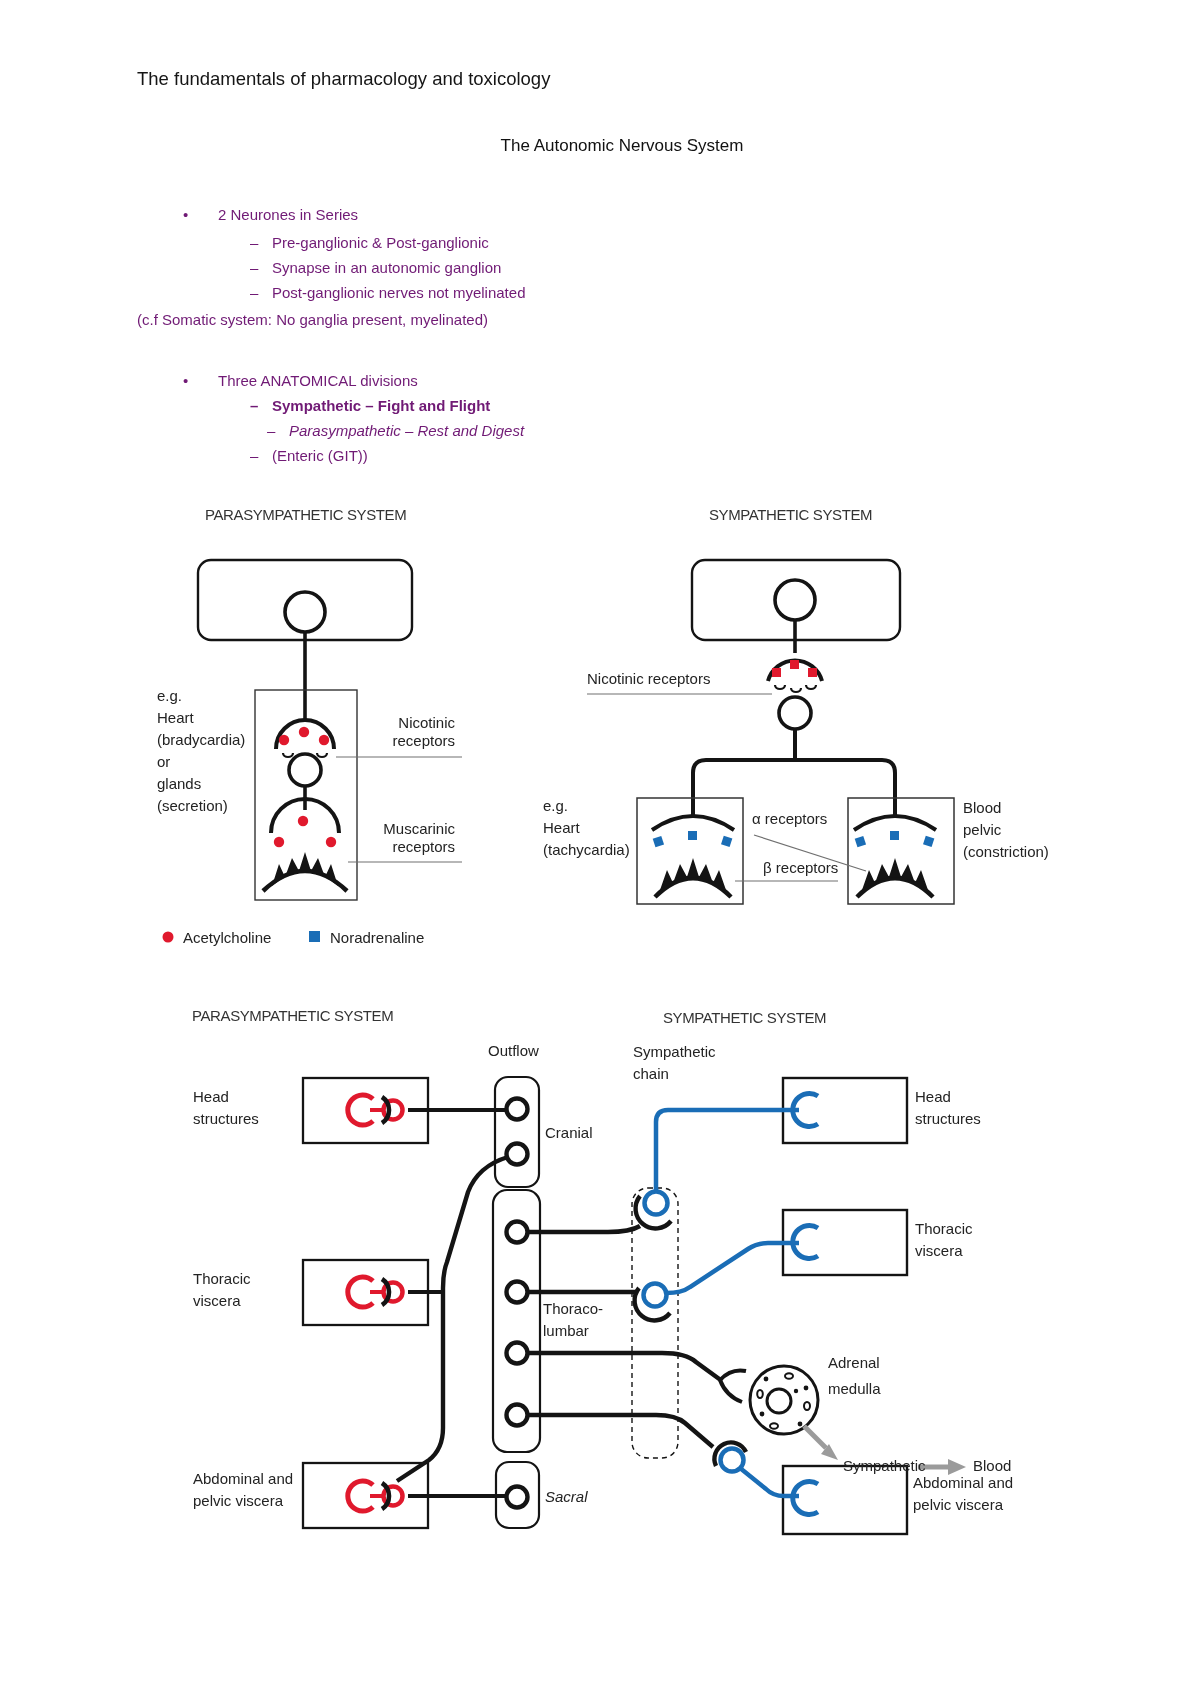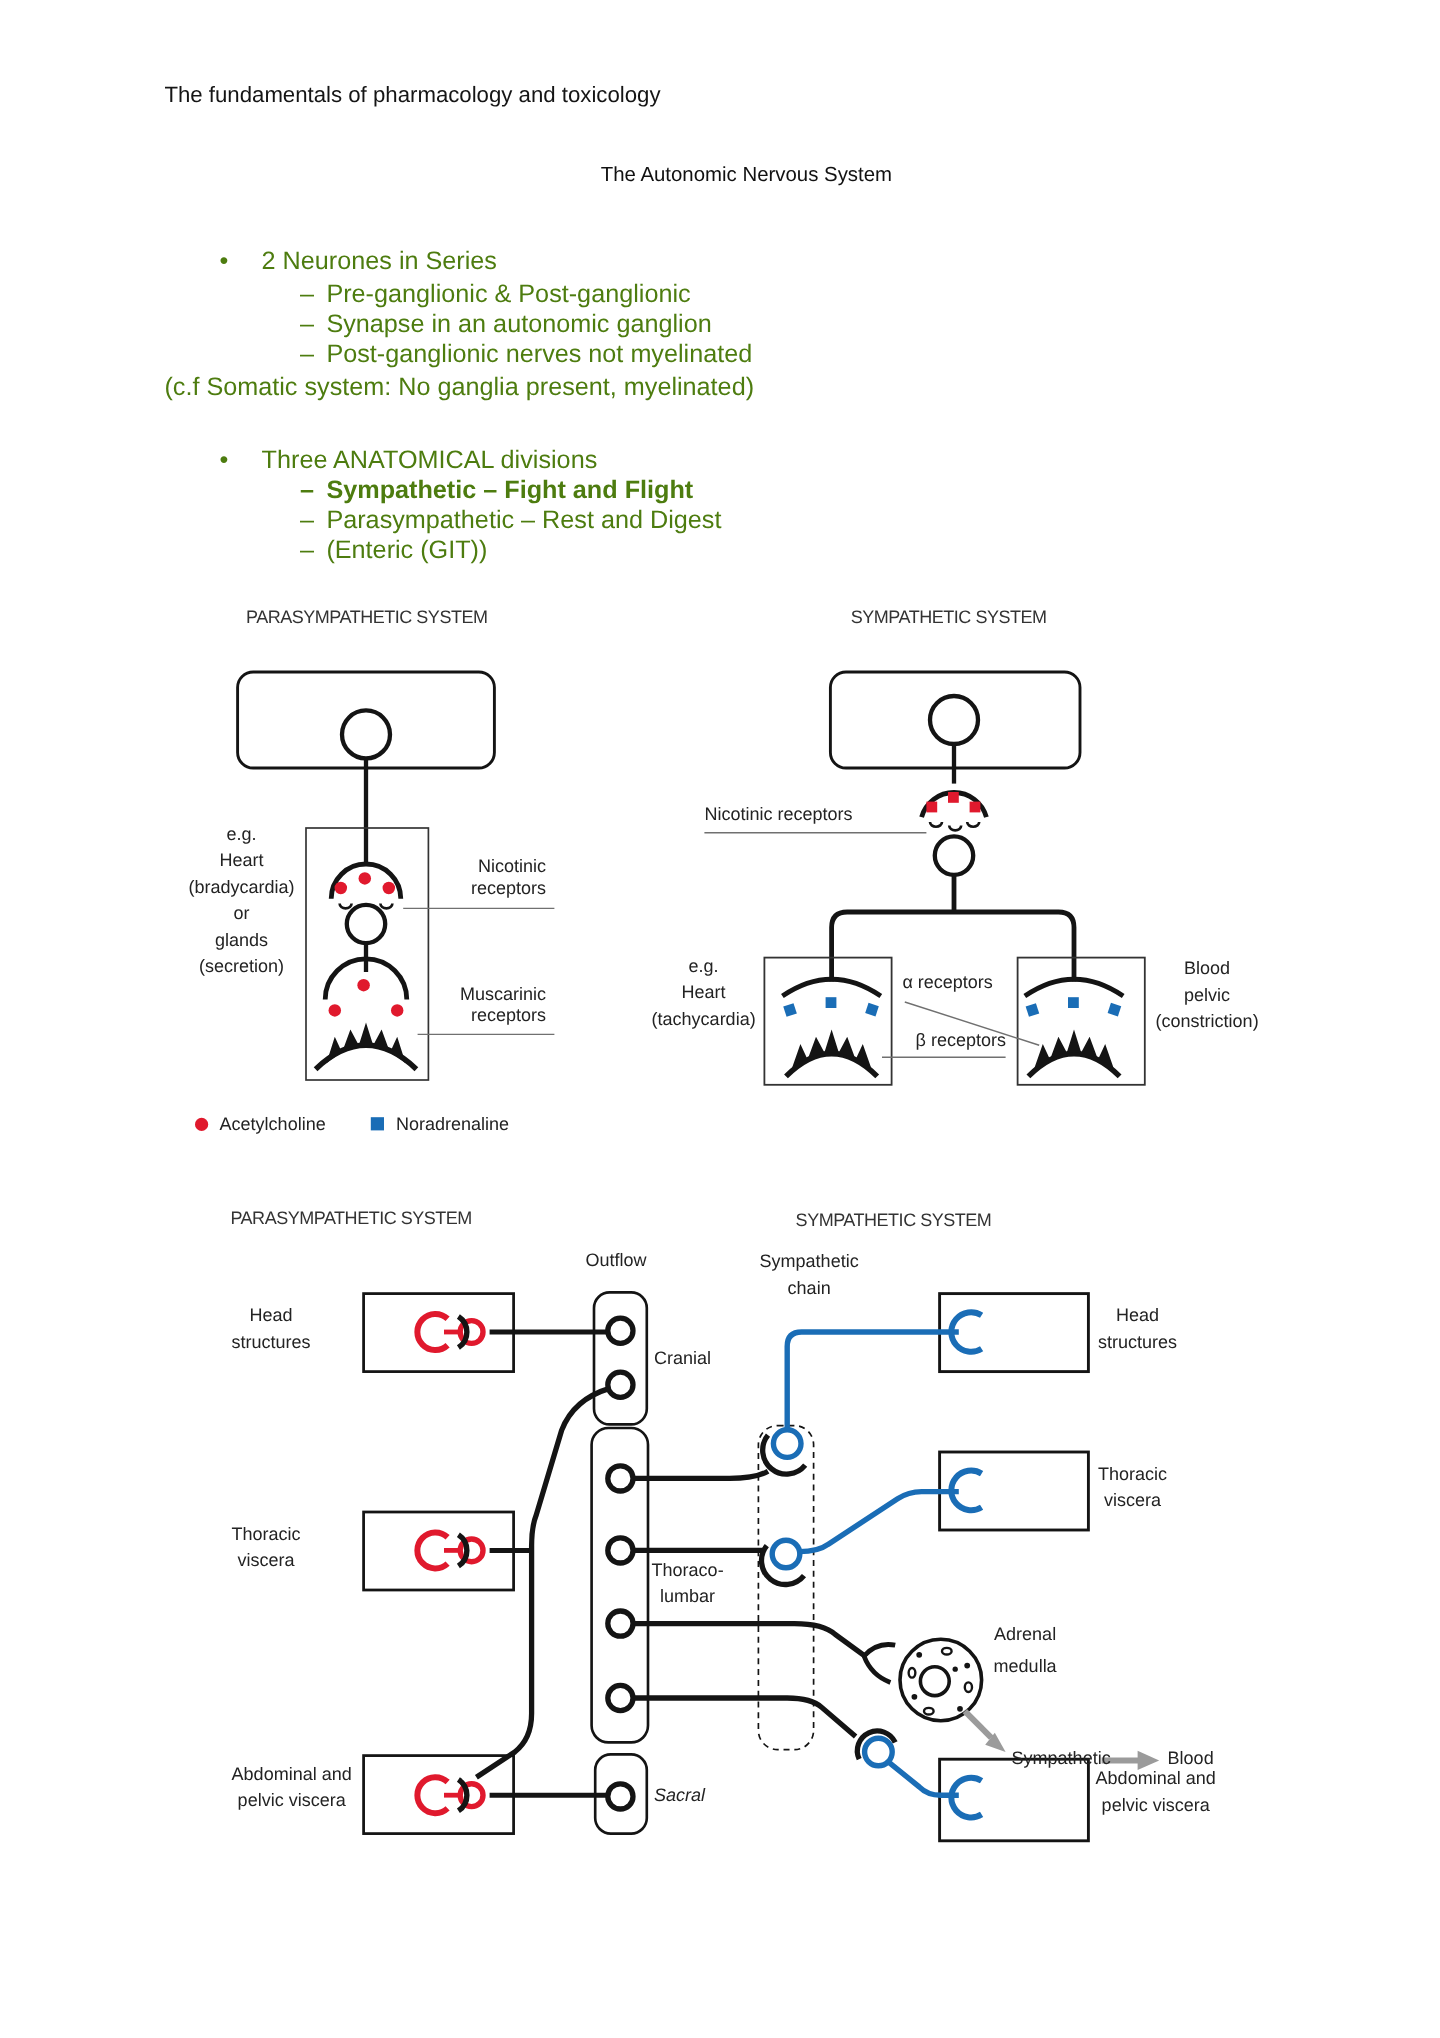--- a/index.html
+++ b/index.html
@@ -1,23 +1,23 @@
 <!DOCTYPE html>
 <html><head>
 <meta charset="utf-8">
 <style>
   html,body{margin:0;padding:0;background:#888;}
   .page{position:relative;width:1200px;height:1698px;background:#ffffff;margin:0 auto;
         font-family:"Liberation Sans","DejaVu Sans",sans-serif;overflow:hidden;padding-left:44px;}
   .abs{position:absolute;white-space:nowrap;}
-  .note{position:absolute;font-size:21px;color:#4d7c0f;white-space:nowrap;}
+  .note{position:absolute;font-size:15px;color:#701a75;white-space:nowrap;}
   .note .mk{display:inline-block;width:35px;}
   .note .mk2{display:inline-block;width:22px;}
   .doc-title{position:absolute;left:0;right:0;text-align:center;font-size:17px;font-weight:normal;color:#111;}
-  .lbl{position:absolute;font-size:15px;line-height:18px;color:#232323;white-space:nowrap;text-align:center;}
+  .lbl{position:absolute;font-size:15px;line-height:18px;color:#232323;white-space:nowrap;}
   .lbl2{line-height:22px;}
   .lbl2 span{display:block;}
   .dtitle{position:absolute;font-size:15px;letter-spacing:-0.4px;color:#333;white-space:nowrap;}
   .ralign{text-align:right;}
   svg{position:absolute;left:0;top:0;}
 </style>
 </head>
 <body>
 
 <div class="page">
@@ -195,21 +195,21 @@
   <div class="note" style="left:250px;top:284px;">
     <span class="mk2">–</span><span>Post-ganglionic nerves not myelinated</span>
   </div>
   <div class="note" style="left:137px;top:311px;">(c.f Somatic system: No ganglia present, myelinated)</div>
   <div class="note" style="left:183px;top:372px;">
     <span class="mk">•</span><span>Three ANATOMICAL divisions</span>
   </div>
   <div class="note" style="left:250px;top:397px;font-weight:bold;">
     <span class="mk2">–</span><span>Sympathetic – Fight and Flight</span>
   </div>
-  <div class="note" style="left:250px;top:422px;">
+  <div class="note" style="left:267px;top:422px;font-style:italic;">
     <span class="mk2">–</span><span>Parasympathetic – Rest and Digest</span>
   </div>
   <div class="note" style="left:250px;top:447px;">
     <span class="mk2">–</span><span>(Enteric (GIT))</span>
   </div>
 
   <div class="dtitle" style="left:205px;top:506px;">PARASYMPATHETIC SYSTEM</div>
   <div class="dtitle" style="left:709px;top:506px;">SYMPATHETIC SYSTEM</div>
 
   <div class="lbl lbl2" style="left:157px;top:685px;">

